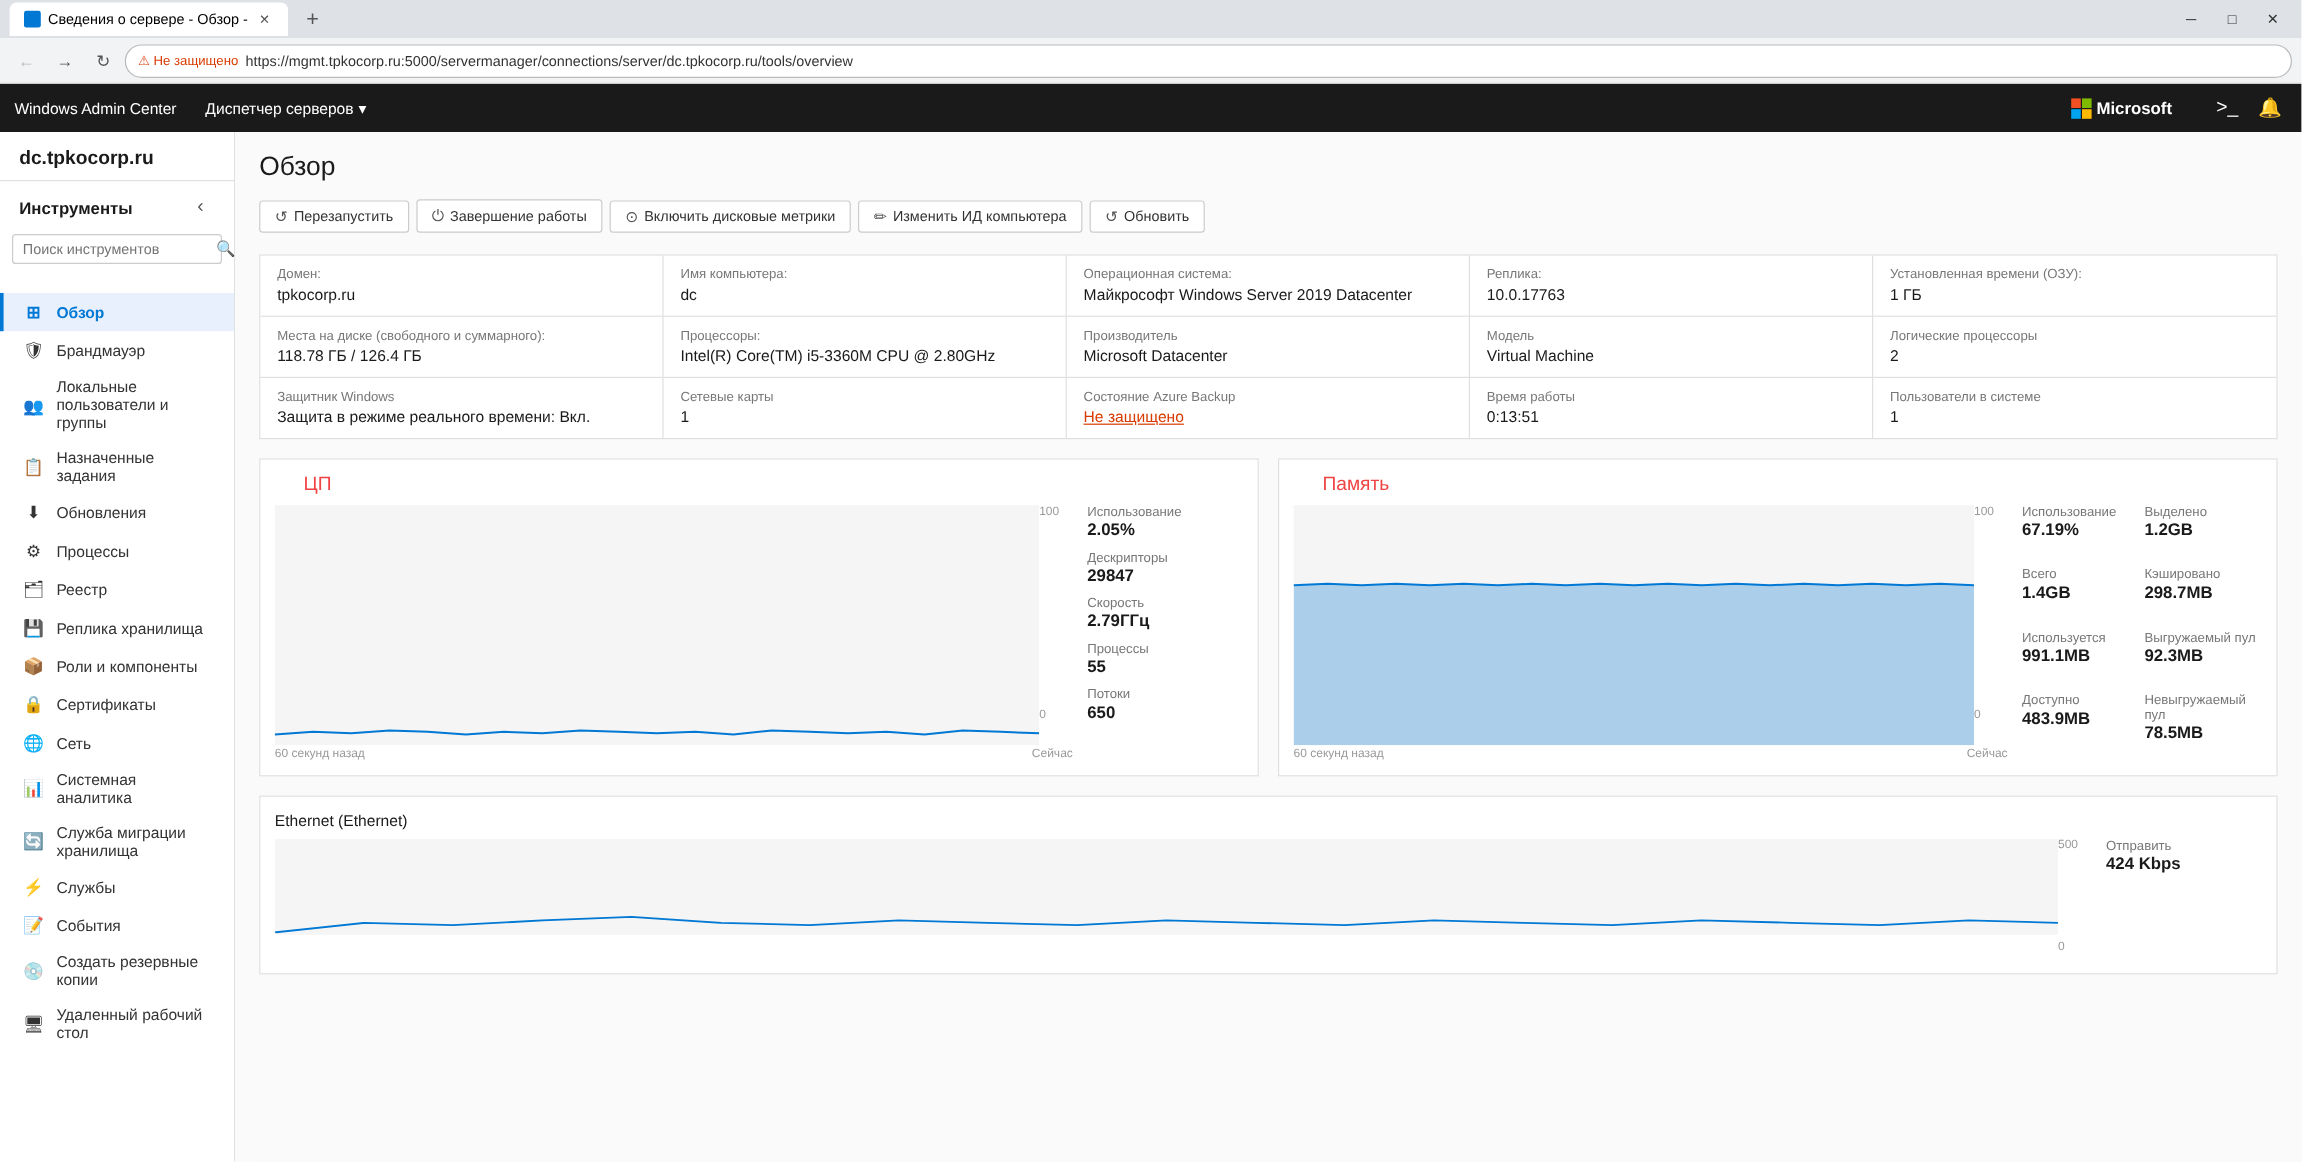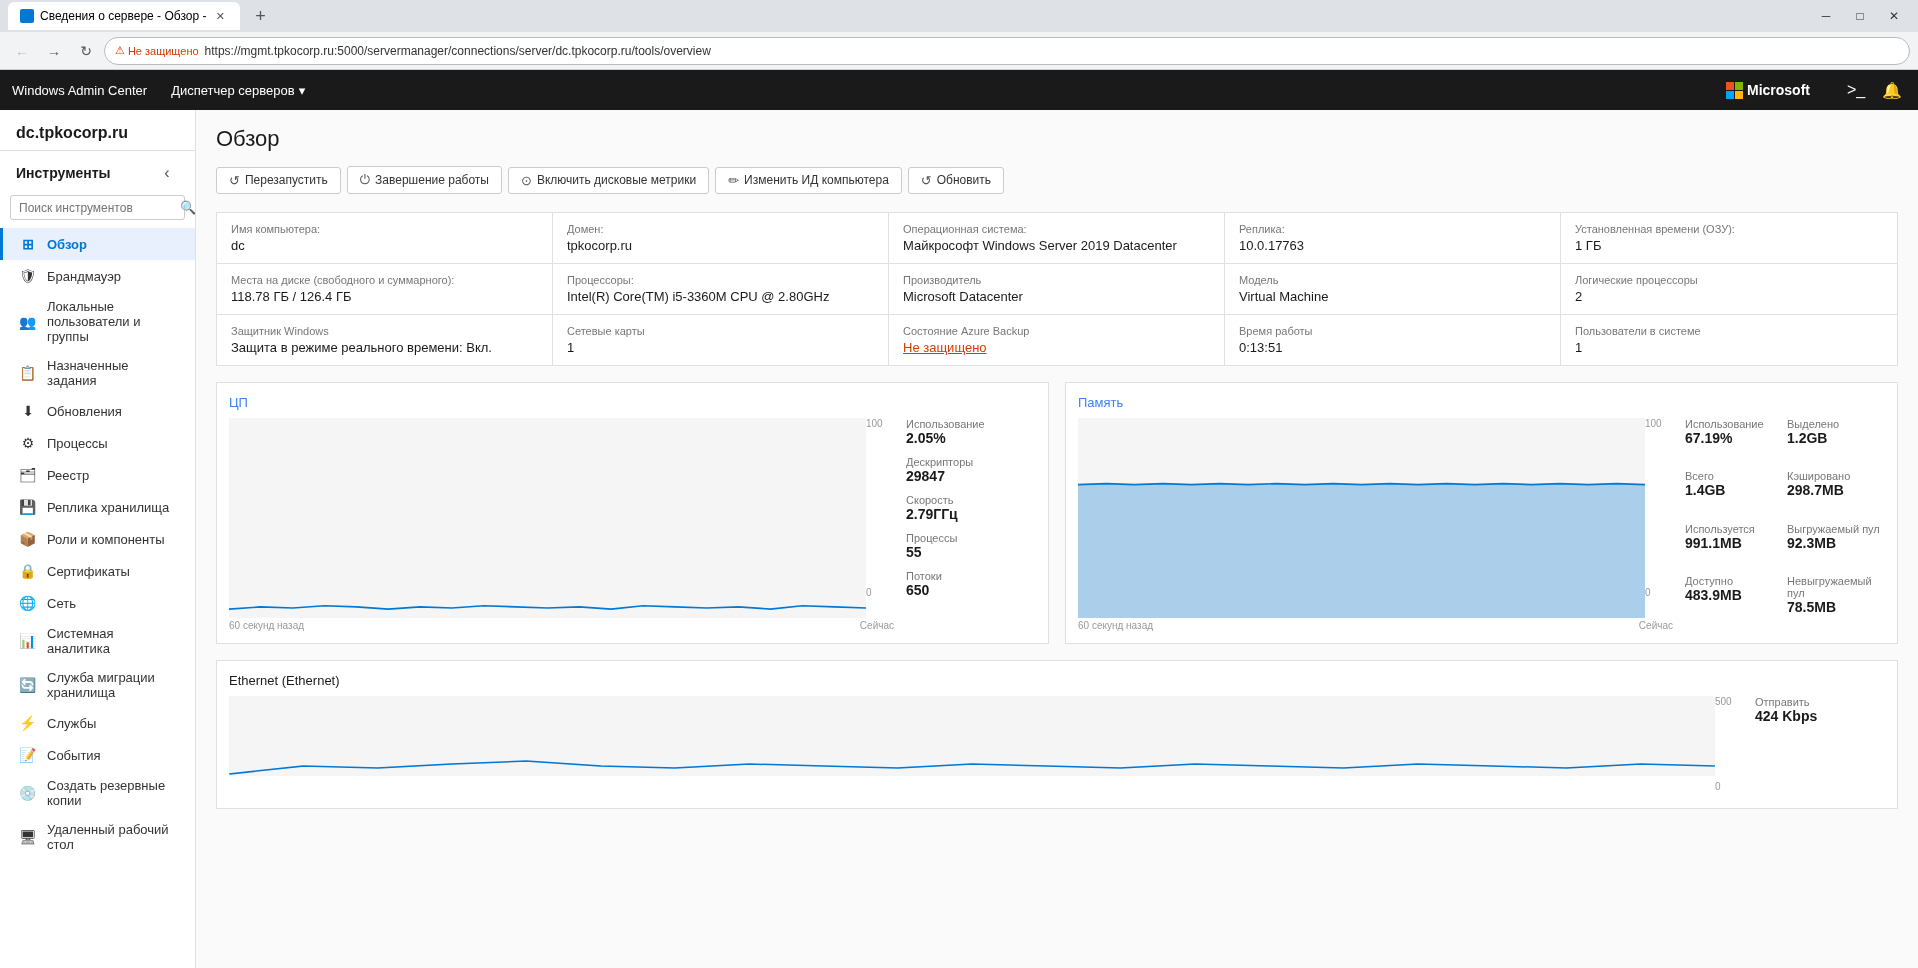--- a/index.html
+++ b/index.html
@@ -163,21 +163,21 @@
     }
     .sidebar-tools-label { font-size: 14px; font-weight: 700; color: #1a1a1a; }
     .sidebar-collapse-btn {
       background: none; border: none; cursor: pointer;
       color: #555; font-size: 16px;
       width: 24px; height: 24px;
       display: flex; align-items: center; justify-content: center;
     }
     .sidebar-search {
       display: flex; align-items: center;
-      margin: 4px 10px 8px;
+      margin: 4px 10px 24px;
       border: 1px solid #ccc;
       border-radius: 3px;
       padding: 4px 8px;
       gap: 6px;
     }
     .sidebar-search input {
       border: none; outline: none; flex: 1; font-size: 12px; color: #555;
     }
     .sidebar-search-icon { color: #888; font-size: 13px; }
     .sidebar-nav { overflow-y: auto; flex: 1; }
@@ -258,21 +258,21 @@
       display: grid;
       grid-template-columns: 1fr 1fr;
       gap: 16px;
       margin-bottom: 16px;
     }
     .chart-card {
       background: #fff;
       border: 1px solid #e0e0e0;
       padding: 12px;
     }
-    .chart-title { font-size: 13px; color: #3b82f6; margin-bottom: 8px; }
+    .chart-title { font-size: 16px; color: #ef4444; margin-bottom: 8px; margin-left: 24px; }
     .chart-content {
       display: flex; gap: 12px;
     }
     .chart-graph-area {
       flex: 1;
       position: relative;
       height: 200px;
     }
     .chart-graph-area canvas, .chart-graph-area svg {
       width: 100%; height: 100%;
@@ -473,26 +473,26 @@
       </button>
       <button class="toolbar-btn">
         <span class="toolbar-icon">↺</span>
         <span>Обновить</span>
       </button>
     </div>
 
     <div class="info-grid">
 
       <div class="info-cell">
+        <div class="info-label">Домен:</div>
+        <div class="info-value">tpkocorp.ru</div>
+      </div>
+      <div class="info-cell">
         <div class="info-label">Имя компьютера:</div>
         <div class="info-value">dc</div>
-      </div>
-      <div class="info-cell">
-        <div class="info-label">Домен:</div>
-        <div class="info-value">tpkocorp.ru</div>
       </div>
       <div class="info-cell">
         <div class="info-label">Операционная система:</div>
         <div class="info-value">Майкрософт Windows Server 2019 Datacenter</div>
       </div>
       <div class="info-cell">
         <div class="info-label">Реплика:</div>
         <div class="info-value">10.0.17763</div>
       </div>
       <div class="info-cell">

